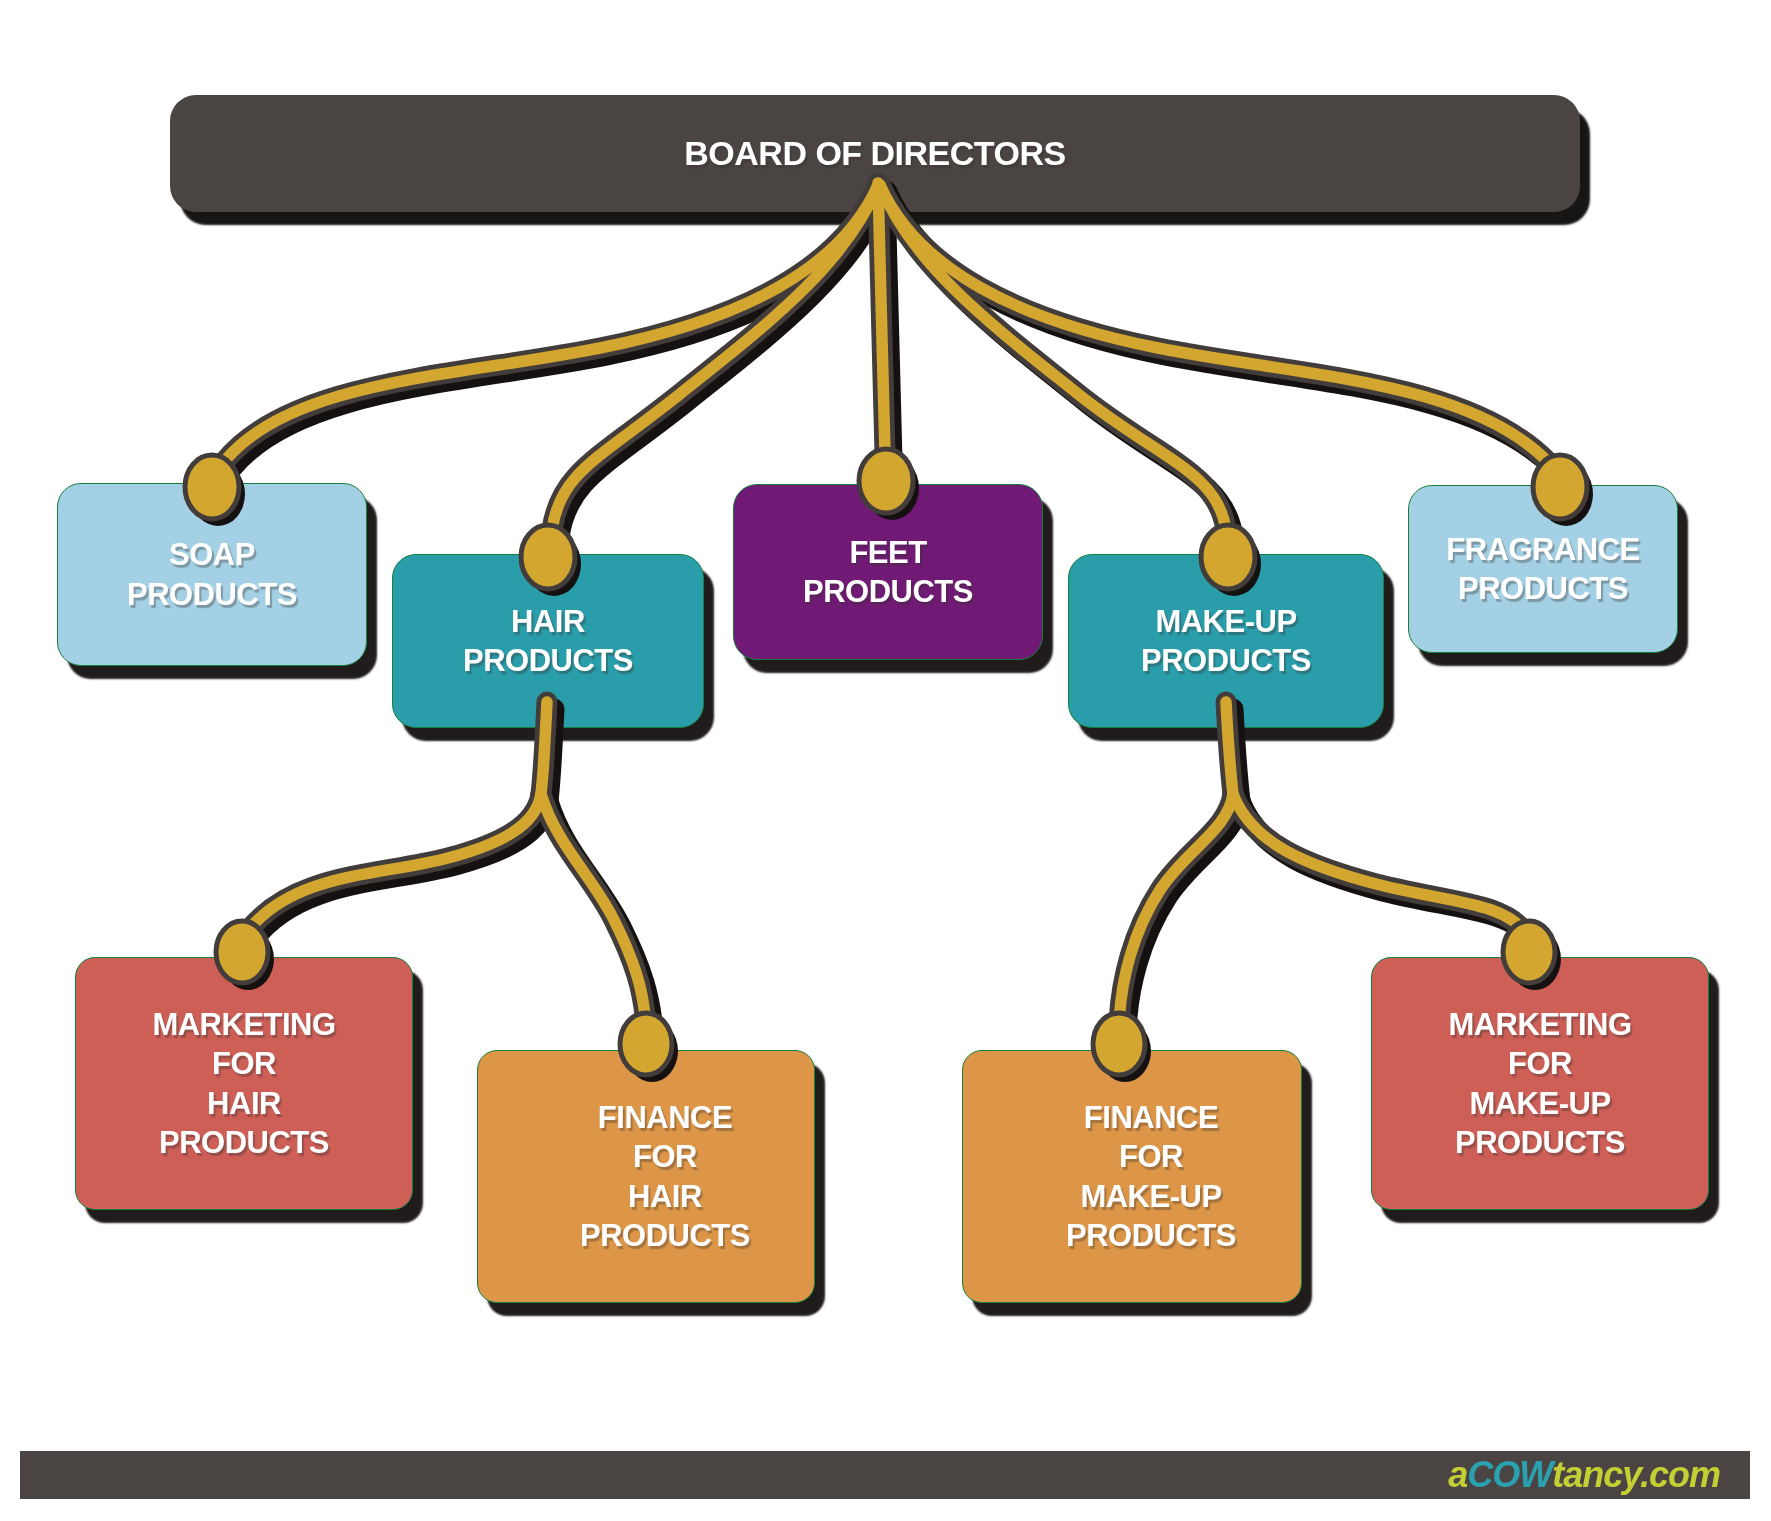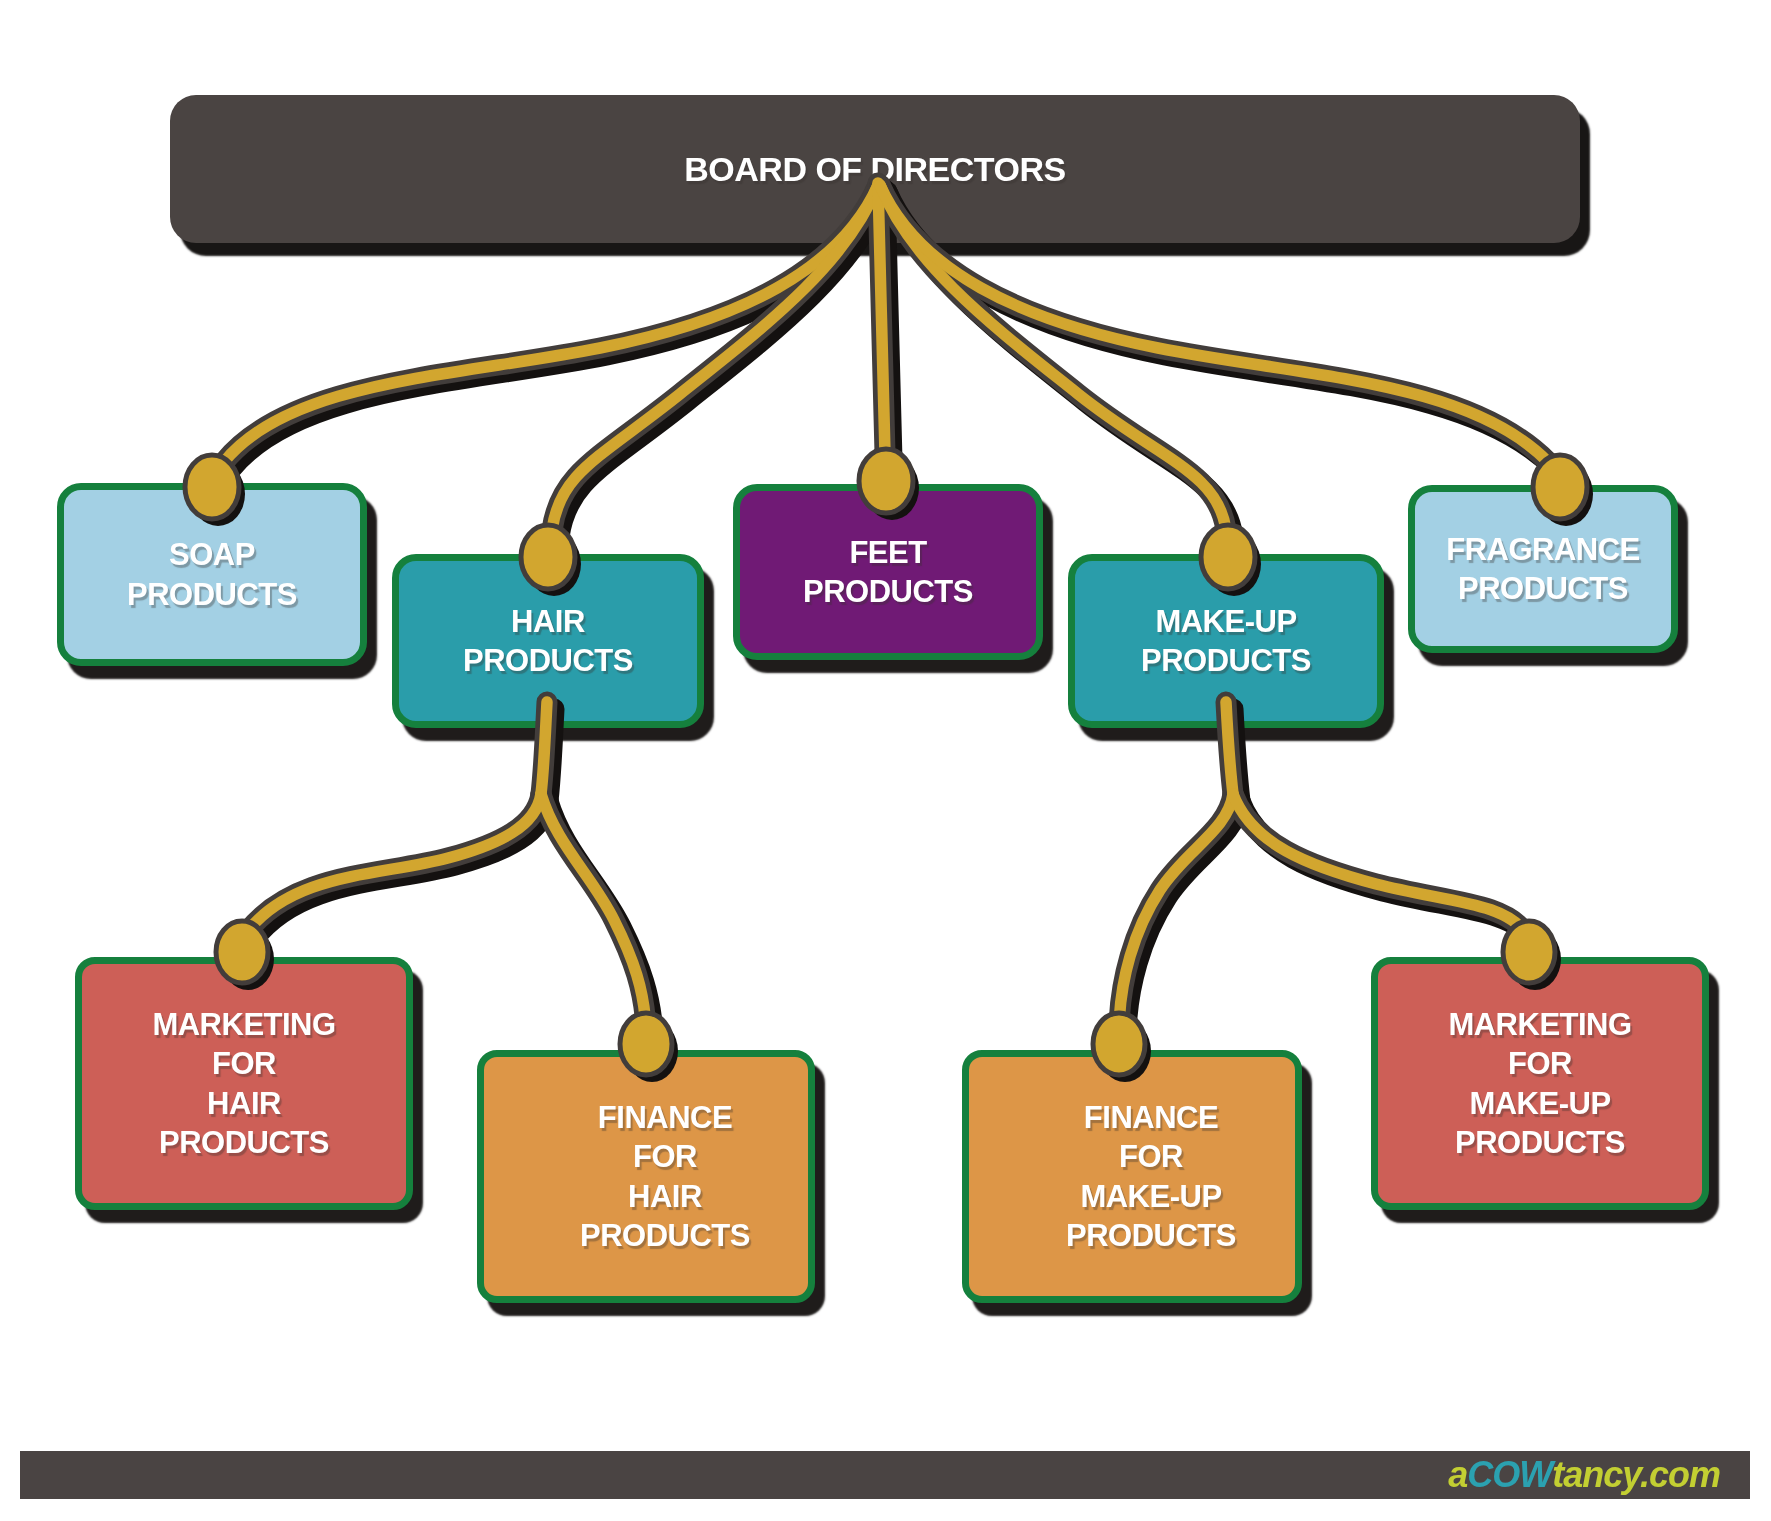--- a/index.html
+++ b/index.html
@@ -25,21 +25,21 @@
     text-shadow:2px 3px 1px rgba(55,50,45,0.35);
     line-height:1.26;
   }
   .board{
     background:#4a4442;
     border-radius:26px;
     box-shadow:10px 13px 2px rgba(12,9,8,0.95);
     font-size:34px;
   }
   .lvl2,.lvl3{
-    border:7px solid #15803d;
+    border:1px solid #15803d;
     box-shadow:10px 13px 2px rgba(12,9,8,0.92);
     font-size:31px;
   }
   .lvl2{border-radius:24px;}
   .lvl3{border-radius:20px;text-align:center;}
   .bg-lightblue{background:#a3d0e4;}
   .bg-teal{background:#2a9daa;}
   .bg-seagreen{background:#701a75;text-align:center;}
   .bg-red{background:#cd5f57;}
   .bg-orange{background:#dd9647;padding-left:38px;}
@@ -61,21 +61,21 @@
     white-space:nowrap;
   }
   .brand .p1,.brand .p3{color:#c3cf32;}
   .brand .p2{color:#2ba1b0;}
 </style>
 </head>
 <body>
 
 <div class="canvas">
 
-  <div class="box board" style="left:170px;top:95px;width:1410px;height:148px;">
+  <div class="box board" style="left:170px;top:95px;width:1410px;height:117px;">
     <span class="label">BOARD OF DIRECTORS</span>
   </div>
 
   <div class="box lvl2 bg-lightblue" style="left:57px;top:483px;width:310px;height:183px;">
     <span class="label">SOAP
 PRODUCTS</span>
   </div>
 
   <div class="box lvl2 bg-teal" style="left:392px;top:554px;width:312px;height:174px;">
     <span class="label">HAIR

